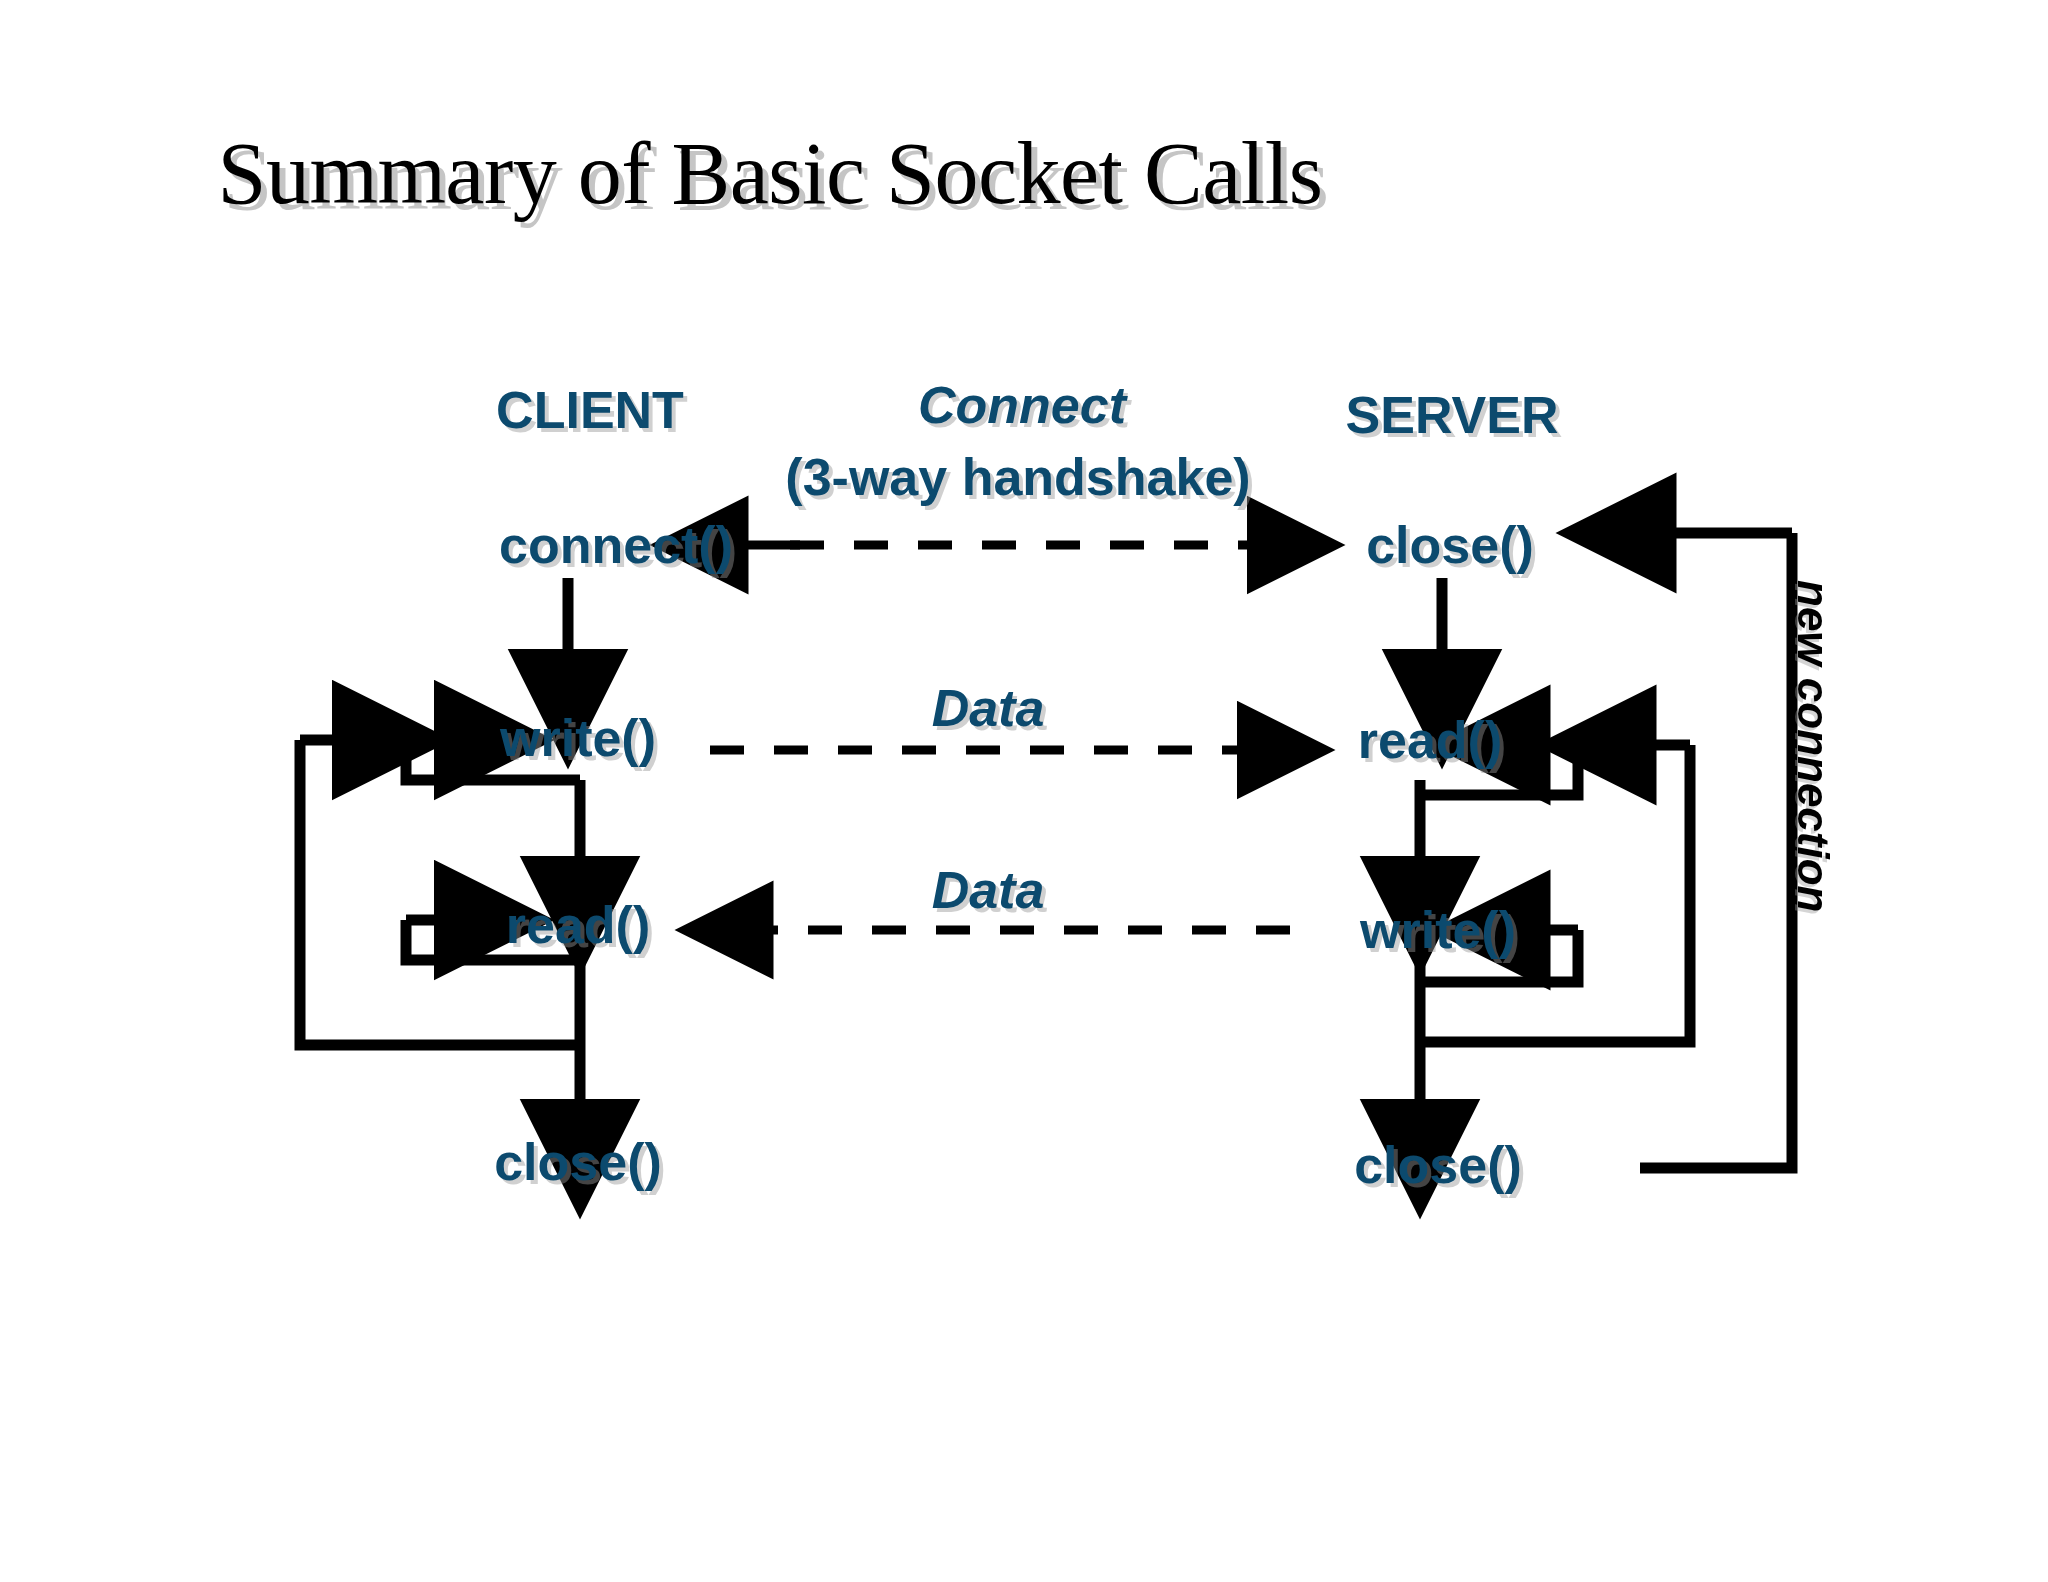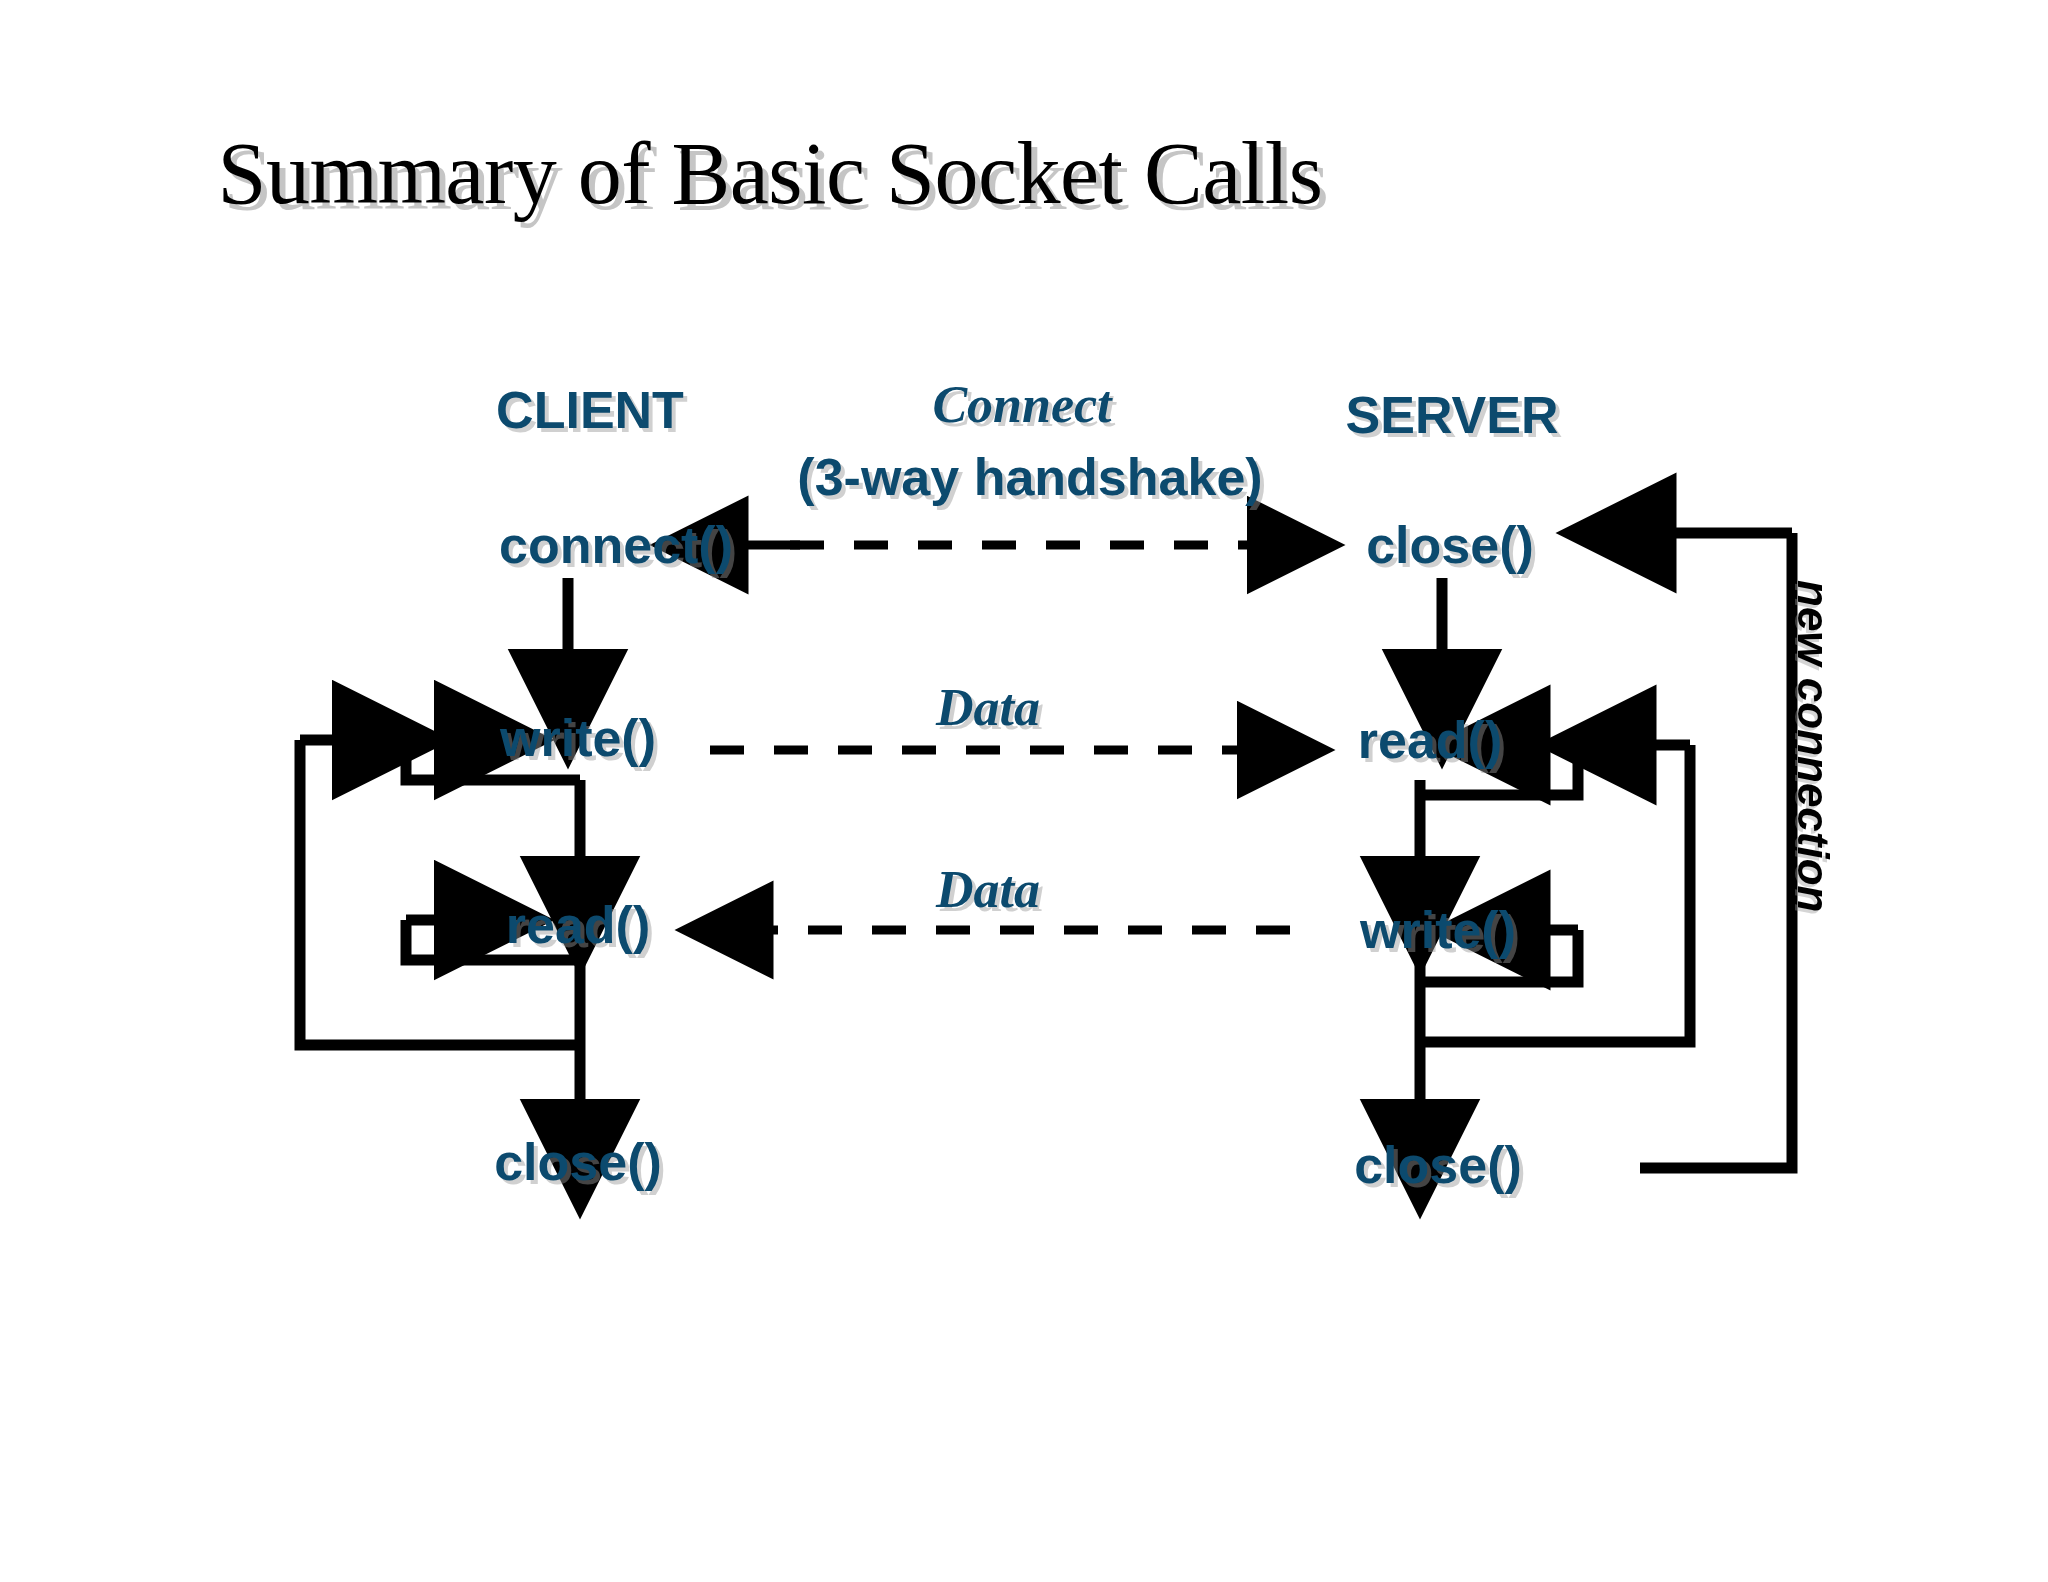--- a/index.html
+++ b/index.html
@@ -34,21 +34,21 @@
     position: absolute;
     color: #0c4a6e;
     font-family: "Liberation Sans", sans-serif;
     font-weight: bold;
     white-space: nowrap;
     line-height: 1;
   }
   .lbl.center { transform: translate(-50%, -50%); }
   .hdr { font-size: 52px; }
   .call { font-size: 52px; }
-  .ital { font-style: italic; font-family: Liberation Serif, serif; }
+  .ital { font-style: italic; }
   .shadowed { text-shadow: 4px 4px 0 rgba(150,150,150,0.45); }
   #vector-layer {
     position: absolute;
     left: 0; top: 0;
     width: 2048px;
     height: 1582px;
   }
   #rot-label {
     position: absolute;
     left: 1838px;
@@ -158,21 +158,21 @@
         <line x1="1792" y1="533" x2="1660" y2="533" stroke-width="11" marker-end="url(#arrowL)"></line>
       </g>
 
     </g>
   </svg>
 
   <div class="lbl hdr center shadowed" style="left:590px; top:410px;">CLIENT</div>
   <div class="lbl hdr center shadowed" style="left:1452px; top:415px;">SERVER</div>
 
   <div class="lbl hdr ital center shadowed" style="left:1022px; top:405px;">Connect</div>
-  <div class="lbl hdr center shadowed" style="left:1018px; top:477px;margin-left:12px;">(3-way handshake)</div>
+  <div class="lbl hdr center shadowed" style="left:1018px; top:477px;">(3-way handshake)</div>
 
   <div class="lbl call center shadowed" style="left:596px; top:545px;margin-left:20px;">connect()</div>
   <div class="lbl call center shadowed" style="left:578px; top:738px;">write()</div>
   <div class="lbl call center shadowed" style="left:578px; top:925px;">read()</div>
   <div class="lbl call center shadowed" style="left:578px; top:1162px;">close()</div>
 
   <div class="lbl call center shadowed" style="left:1450px; top:545px;">close()</div>
   <div class="lbl call center shadowed" style="left:1430px; top:740px;">read()</div>
   <div class="lbl call center shadowed" style="left:1438px; top:930px;">write()</div>
   <div class="lbl call center shadowed" style="left:1438px; top:1165px;">close()</div>

